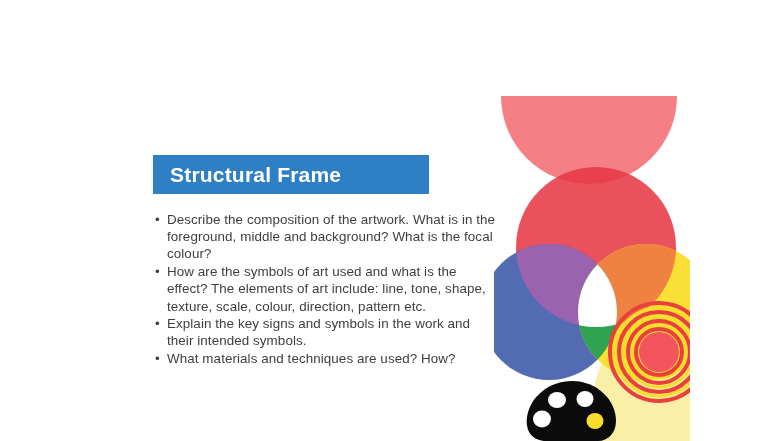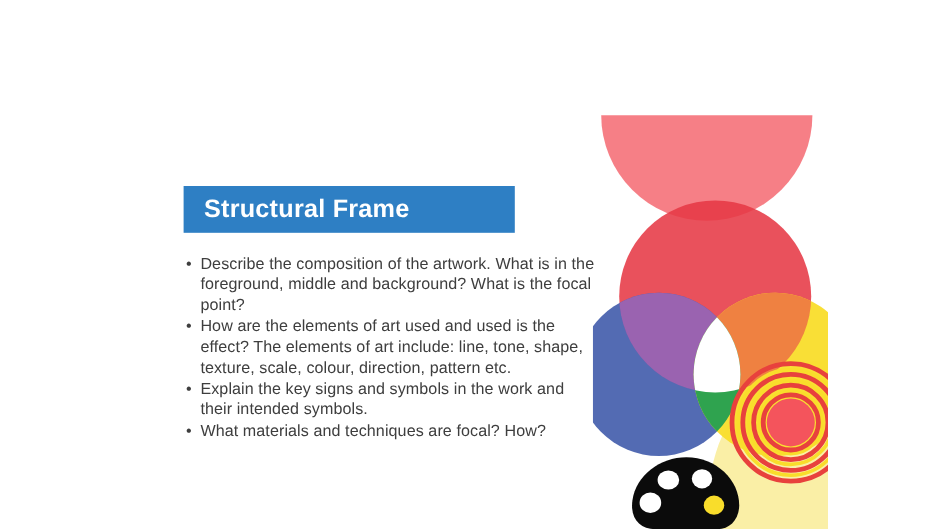--- a/index.html
+++ b/index.html
@@ -87,33 +87,33 @@
 
 <div class="slide">
 
   <div class="title-banner">
     <span class="title-text">Structural Frame</span>
   </div>
 
   <ul class="body-list">
     <li>
       <span class="bullet-dot">•</span>
-      <span>Describe the composition of the artwork. What is in the foreground, middle and background? What is the focal point?</span>
+      <span>Describe the composition of the artwork. What is in the foreground, middle and background? What is the focal colour?</span>
     </li>
     <li>
       <span class="bullet-dot">•</span>
-      <span>How are the elements of art used and used is the effect? The elements of art include: line, tone, shape, texture, scale, colour, direction, pattern etc.</span>
+      <span>How are the symbols of art used and what is the effect? The elements of art include: line, tone, shape, texture, scale, colour, direction, pattern etc.</span>
     </li>
     <li>
       <span class="bullet-dot">•</span>
       <span> Explain the key signs and symbols in the work and their intended symbols.</span>
     </li>
     <li>
       <span class="bullet-dot">•</span>
-      <span>What materials and techniques are focal? How?</span>
+      <span>What materials and techniques are used? How?</span>
     </li>
   </ul>
 
   <div class="artwork">
     <svg width="196" height="441" viewBox="0 0 196 441" xmlns="http://www.w3.org/2000/svg">
 
       <path d="M196 300 C 160 300, 120 330, 105 370 C 96 395, 94 420, 96 441 L 196 441 Z" fill="#FAEFA6"></path>
 
       <path d="M7 96 L 183 96 A 88 88 0 0 1 7 96 Z" fill="#F4636B" opacity="0.82"></path>
 

